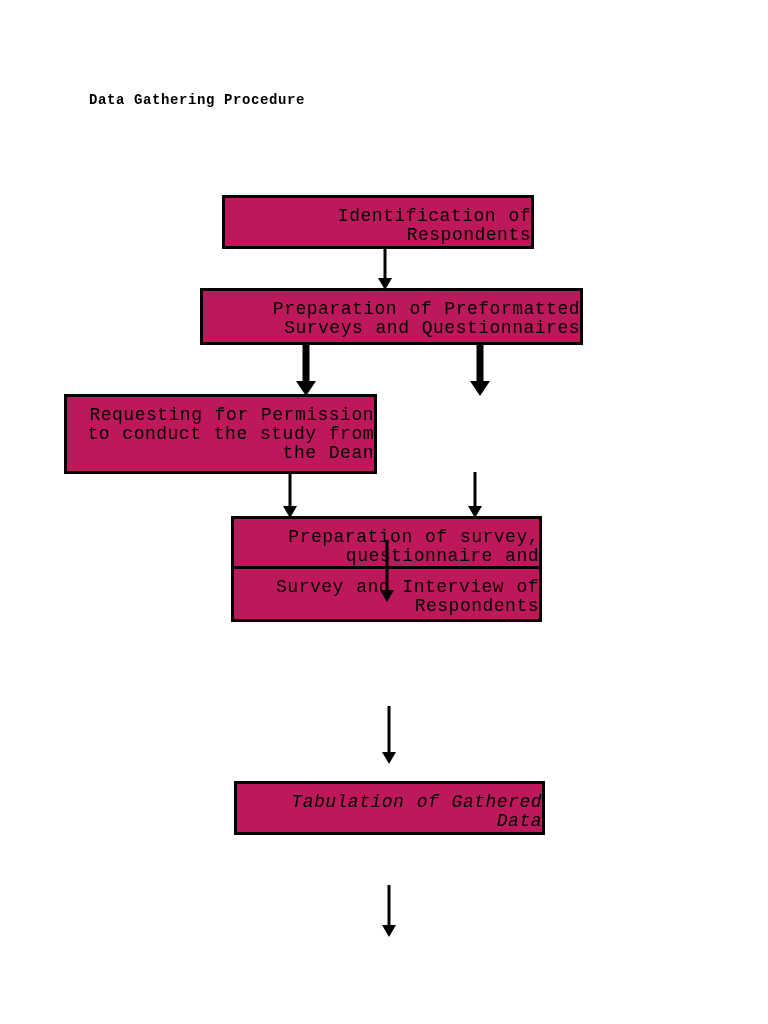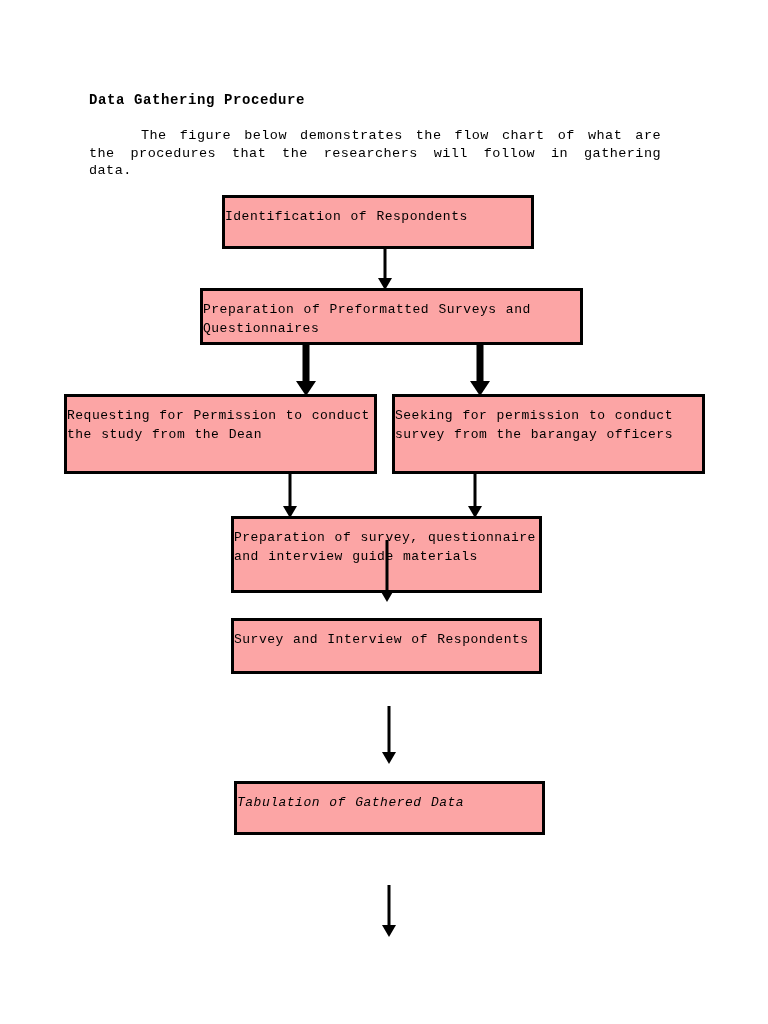--- a/index.html
+++ b/index.html
@@ -41,44 +41,44 @@
     letter-spacing: 0.45px;
     text-align: justify;
     text-indent: 52px;
     word-spacing: 1px;
   }
 
   
   .flow-box {
     position: absolute;
     box-sizing: border-box;
-    background: #fca5a5;
+    background: #be185d;
     border: 1px solid #000000;
     outline: 2px solid #000000;
     outline-offset: 0px;
-    font-size: 13px;
+    font-size: 18px;
     line-height: 19px;
     letter-spacing: 0.5px;
-    text-align: left;
+    text-align: right;
     z-index: 3;
   }
   .flow-box .box-text {
     display: block;
     padding-top: 9px;
     white-space: pre-line;
     word-spacing: 1px;
   }
 
   
   #box-identification { left: 224px; top: 197px; width: 308px; height: 50px; }
   #box-preparation-surveys { left: 202px; top: 290px; width: 379px; height: 53px; }
   #box-permission-dean { left: 66px; top: 396px; width: 309px; height: 76px; }
   #box-permission-barangay { left: 394px; top: 396px; width: 309px; height: 76px; }
   #box-preparation-materials { left: 233px; top: 518px; width: 307px; height: 73px; }
-  #box-survey-interview { left: 233px; top: 620px; width: 307px; height: 52px; }
+  #box-survey-interview { left: 233px; top: 568px; width: 307px; height: 52px; }
   #box-tabulation { left: 236px; top: 783px; width: 307px; height: 50px; font-style: italic; }
 
   
   .arrow {
     position: absolute;
     z-index: 2;
   }
   .arrow .shaft {
     position: absolute;
     left: 50%;
@@ -144,37 +144,33 @@
   #arrow-tabulation-next { left: 374px; top: 885px; width: 30px; height: 52px; }
   #arrow-tabulation-next .shaft { height: 40px; }
 </style>
 </head>
 <body>
 
 <div class="page">
 
   <div class="section-heading">Data Gathering Procedure</div>
 
-  <div class="intro-paragraph">The figure below demonstrates the flow chart of what are the procedures that the researchers will follow in gathering data.</div>
 
   <div class="flow-box" id="box-identification">
     <span class="box-text">Identification of Respondents</span>
   </div>
 
   <div class="flow-box" id="box-preparation-surveys">
     <span class="box-text">Preparation of Preformatted Surveys and Questionnaires</span>
   </div>
 
   <div class="flow-box" id="box-permission-dean">
     <span class="box-text">Requesting for Permission to conduct the study from the Dean</span>
   </div>
 
-  <div class="flow-box" id="box-permission-barangay">
-    <span class="box-text">Seeking for permission to conduct survey from the barangay officers</span>
-  </div>
 
   <div class="flow-box" id="box-preparation-materials">
     <span class="box-text">Preparation of survey, questionnaire and interview guide materials</span>
   </div>
 
   <div class="flow-box" id="box-survey-interview">
     <span class="box-text">Survey and Interview of Respondents</span>
   </div>
 
   <div class="flow-box" id="box-tabulation">

